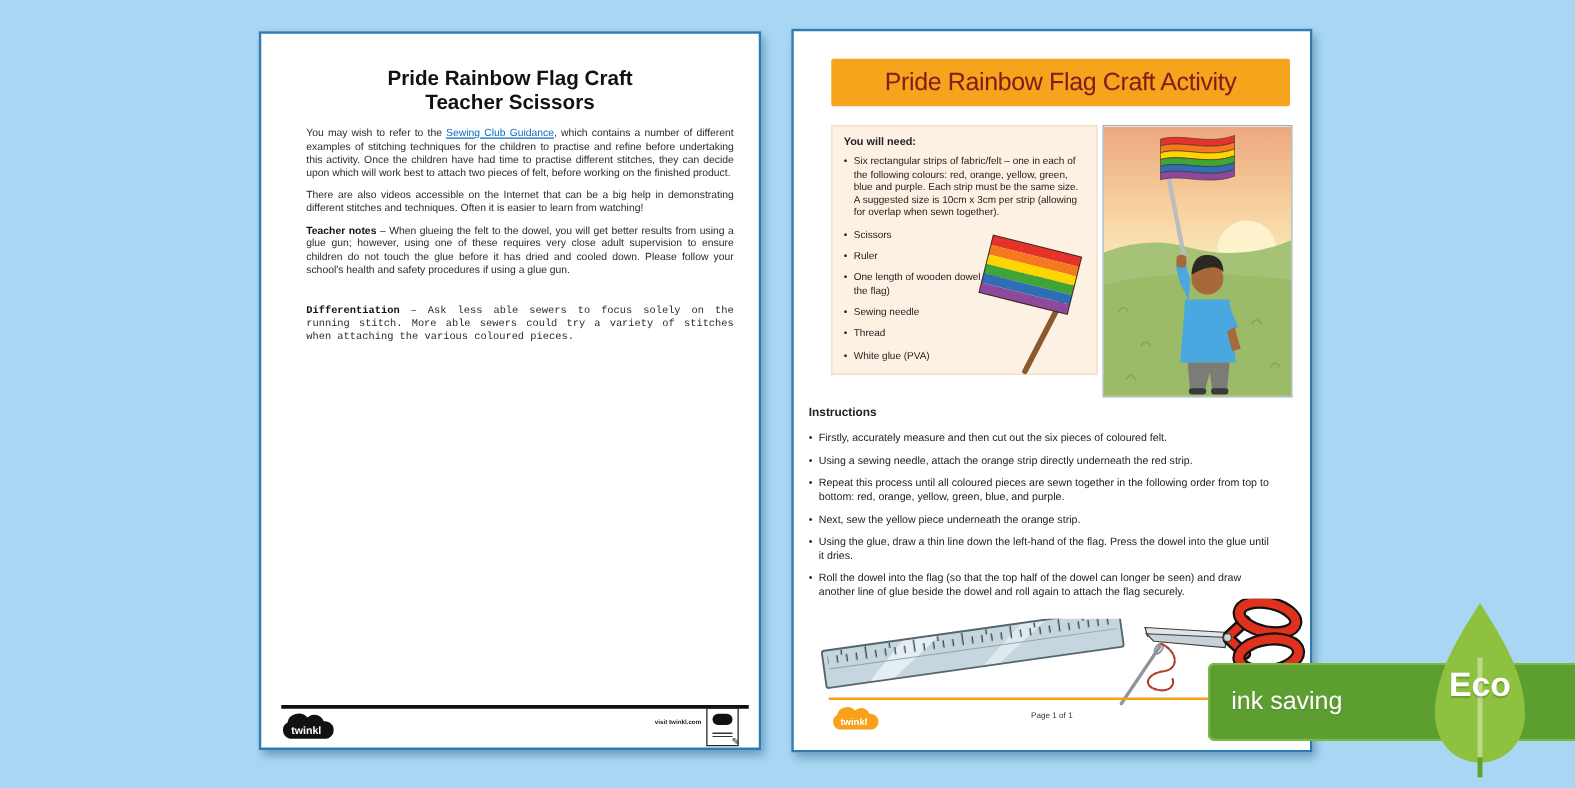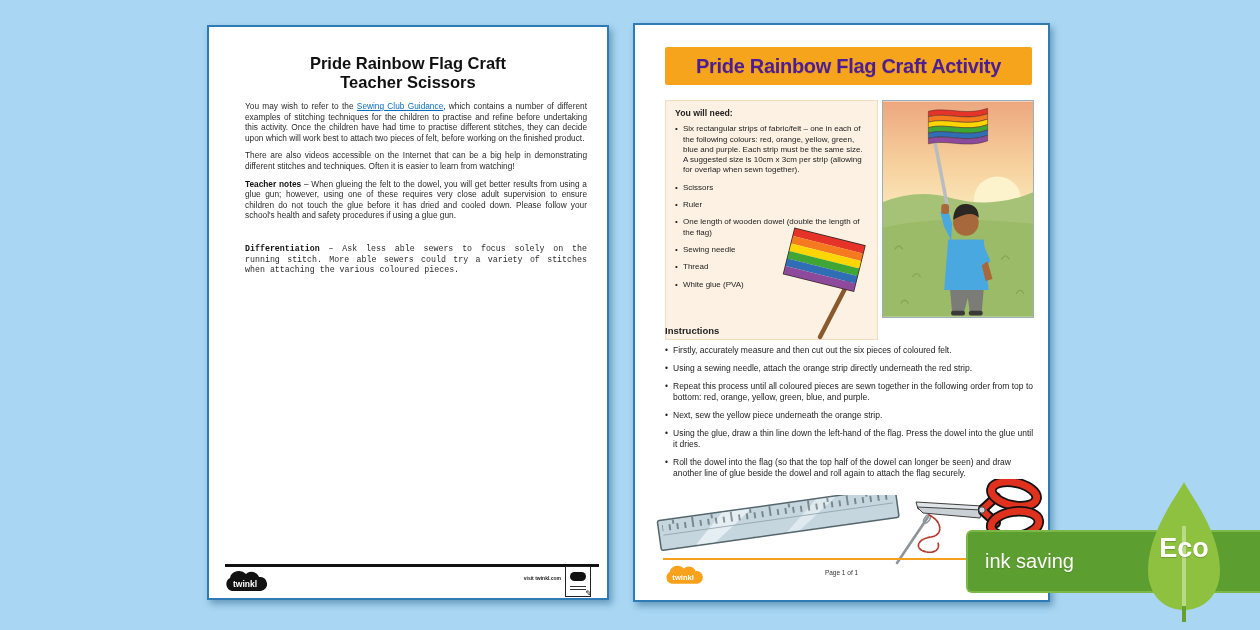--- a/index.html
+++ b/index.html
@@ -26,33 +26,33 @@
   .quality-badge .mini-cloud{display:inline-block;margin-top:2px;width:16px;height:9px;
     background:#111;border-radius:5px;}
   .quality-badge .mini-lines{margin:1px auto 0;width:16px;height:6px;
     background:repeating-linear-gradient(#333 0 1px,transparent 1px 3px);}
   .quality-badge .pencil{position:absolute;right:-2px;bottom:-2px;font-size:8px;}
   
   #activity-page{left:633px;top:23px;width:417px;height:579px;color:#222;}
   .banner{position:absolute;left:30px;top:22px;width:367px;height:38px;
     background:#f7a41d;border-radius:2px;display:flex;align-items:center;
     justify-content:center;}
-  .banner span{color:#4c1d95;font-weight:bold;font-size:20px;letter-spacing:-.3px;
+  .banner span{color:#7f1d1d;font-weight:normal;font-size:20px;letter-spacing:-.3px;
     white-space:nowrap;text-shadow:0 1px 0 rgba(0,0,0,.08);}
-  .need-box{position:absolute;left:30px;top:75px;width:213px;height:240px;
+  .need-box{position:absolute;left:30px;top:75px;width:213px;height:200px;
     background:#fdf1e3;border:1px solid #f3ddc2;box-sizing:border-box;
     padding:7px 9px;font-size:8px;line-height:10.3px;}
   .need-box h3{margin:0 0 6px 0;font-size:8.7px;}
   ul.dotted{list-style:none;margin:0;padding:0;}
   ul.dotted li{position:relative;padding-left:8px;margin-bottom:7px;}
   ul.dotted li::before{content:"•";position:absolute;left:0;top:0;}
   .flag-small{position:absolute;right:2px;bottom:-4px;width:95px;height:118px;}
   .hero{position:absolute;left:247px;top:75px;width:152px;height:218px;
     border:1px solid #9bb0bd;box-sizing:border-box;}
-  .instructions{position:absolute;left:30px;top:300px;width:369px;
+  .instructions{position:absolute;left:12px;top:300px;width:369px;
     font-size:8.5px;line-height:11px;}
   .instructions h3{margin:0 0 9px 0;font-size:9.5px;}
   .instructions li{margin-bottom:9.5px;}
   .ruler-wrap{position:absolute;left:20px;top:470px;width:252px;height:68px;}
   .needle-wrap{position:absolute;left:253px;top:480px;width:62px;height:64px;}
   .scissors-wrap{position:absolute;left:277px;top:454px;width:137px;height:62px;}
   .act-footer-line{position:absolute;left:28px;top:533px;width:369px;height:2px;
     background:#f6a01d;}
   .logo-orange{position:absolute;left:30px;top:539px;width:38px;height:25px;}
   .page-label{position:absolute;left:0;top:544px;width:100%;text-align:center;

